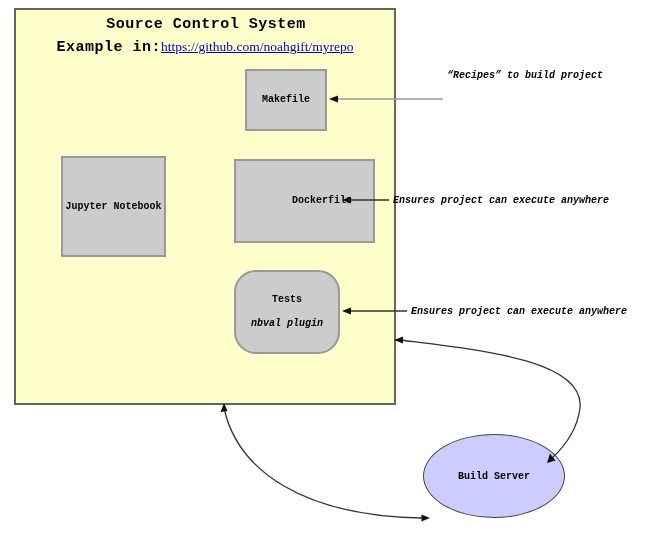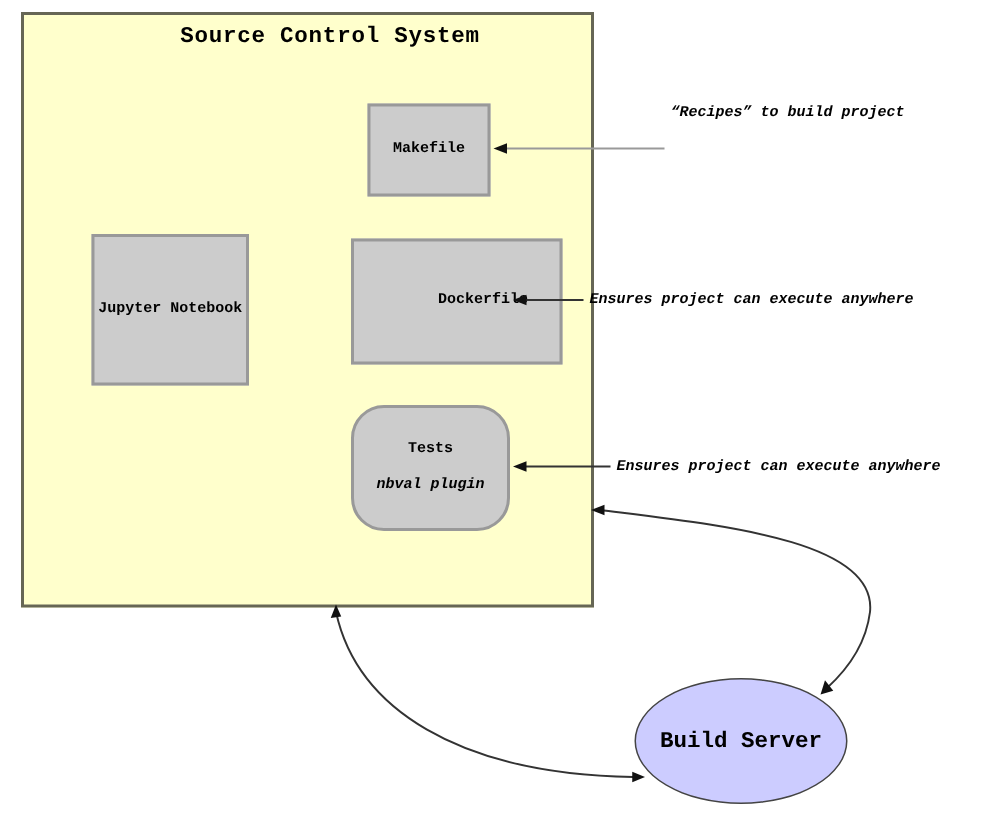--- a/index.html
+++ b/index.html
@@ -6,21 +6,21 @@
   #canvas{
     position:relative;width:656px;height:545px;background:#ffffff;overflow:hidden;
     font-family:"Liberation Mono","DejaVu Sans Mono",monospace;color:#000;
   }
   
   .src-box{
     position:absolute;left:14px;top:8px;width:378px;height:393px;
     background:#ffffcc;border:2px solid #666655;
   }
   .title{
-    position:absolute;left:15px;top:6px;width:100%;text-align:center;
+    position:absolute;left:1px;top:6px;width:100%;text-align:center;
     font-size:15px;font-weight:bold;letter-spacing:0.5px;white-space:nowrap;
   }
   .example-line{
     position:absolute;left:0;top:29px;width:100%;display:flex;
     justify-content:center;align-items:baseline;white-space:nowrap;
   }
   .example-prefix{font-size:15px;font-weight:bold;letter-spacing:0.5px;}
   .example-link{
     font-family:"Liberation Serif","DejaVu Serif",serif;font-size:13.5px;
     color:#0000cc;text-decoration:underline;
@@ -39,35 +39,39 @@
   #packages-box{left:61px;top:279px;width:102px;height:81px;}
   #tests-box{left:234px;top:270px;width:102px;height:80px;border-radius:22px;}
   
   .ann{position:absolute;font-size:10px;white-space:nowrap;font-style:italic;}
   #recipes-title{left:447px;top:70px;font-weight:bold;}
   #make-commands{left:447px;top:94px;font-style:italic;color:#222;line-height:11.5px;}
   #dockerfile-note{left:393px;top:195px;font-weight:bold;}
   #tests-note{left:411px;top:306px;font-weight:bold;}
   
   #build-server{
-    position:absolute;left:423px;top:452px;width:140px;height:82px;
+    position:absolute;left:423px;top:434px;width:140px;height:82px;
     background:#ccccff;border:1.5px solid #444444;border-radius:50%;
     display:flex;justify-content:center;align-items:center;
-    font-size:15px;font-weight:bold;
+    font-size:10px;font-weight:bold;
   }
   
   #arrows{position:absolute;left:0;top:0;width:656px;height:545px;pointer-events:none;}
 </style>
 </head>
 <body>
 
 <div id="canvas">
 
   <div class="src-box">
     <div class="title">Source Control System</div>
+    <div class="example-line">
+      <span class="example-prefix">Example in:</span>
+      <a class="example-link" href="#">https://github.com/noahgift/myrepo</a>
+    </div>
   </div>
 
   <div class="gnode" id="makefile-box">
     <span>Makefile</span>
   </div>
 
   <div class="gnode" id="jupyter-box">
     <span>Jupyter Notebook</span>
   </div>
 

